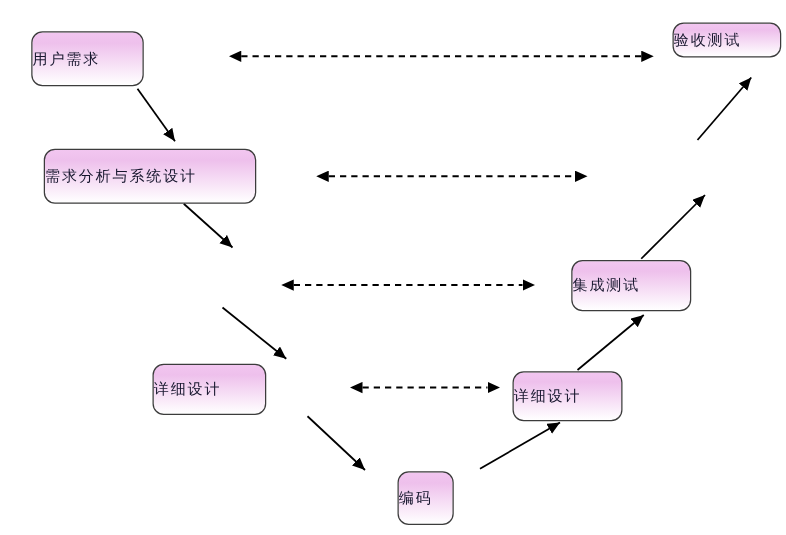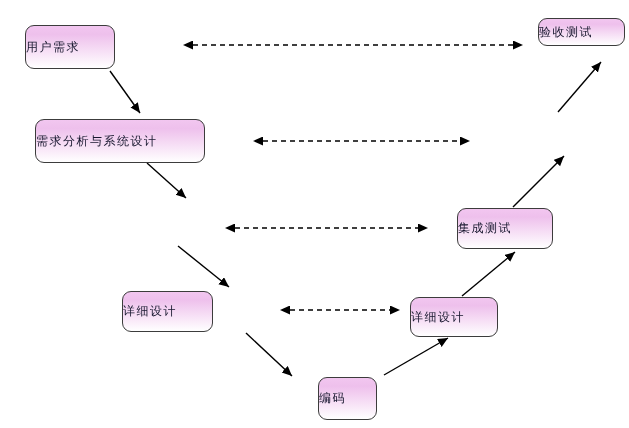--- a/index.html
+++ b/index.html
@@ -63,21 +63,21 @@
 
   <div class="node" style="left:25px;  top:25px;  width:90px;  height:44px;">
     <span>用户需求</span>
   </div>
   <div class="node" style="left:35px;  top:119px; width:170px; height:44px;">
     <span>需求分析与系统设计</span>
   </div>
   <div class="node" style="left:122px; top:291px; width:91px;  height:41px;">
     <span>详细设计</span>
   </div>
-  <div class="node" style="left:318px; top:377px; width:59px;  height:43px;">
+  <div class="node" style="left:318px; top:377px; width:45px;  height:43px;">
     <span>编码</span>
   </div>
   <div class="node" style="left:410px; top:297px; width:88px;  height:40px;">
     <span>详细设计</span>
   </div>
   <div class="node" style="left:457px; top:208px; width:96px;  height:41px;">
     <span>集成测试</span>
   </div>
   <div class="node" style="left:538px; top:18px;  width:87px;  height:28px;">
     <span>验收测试</span>

